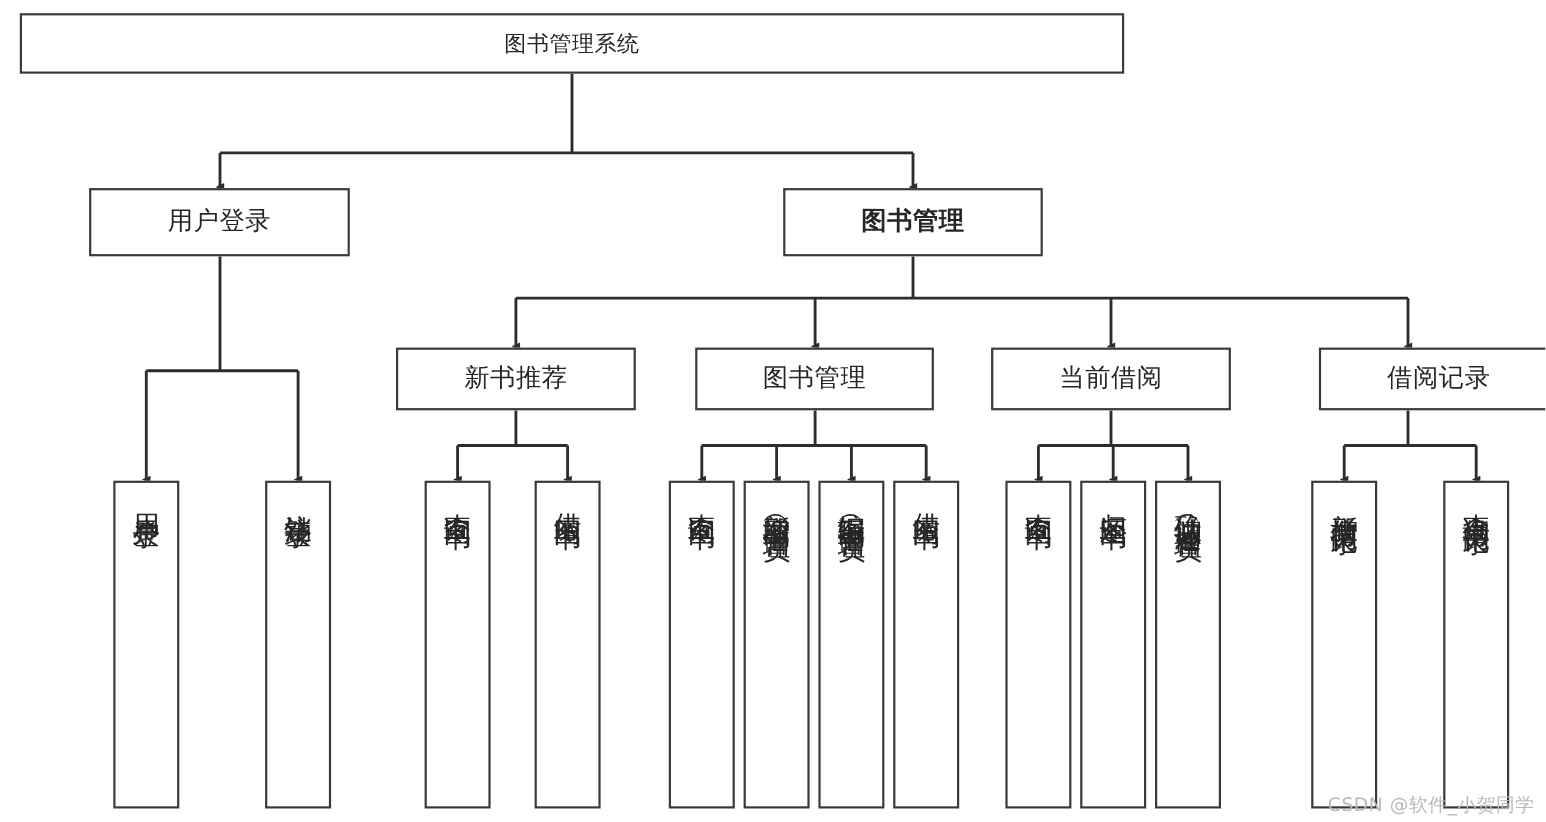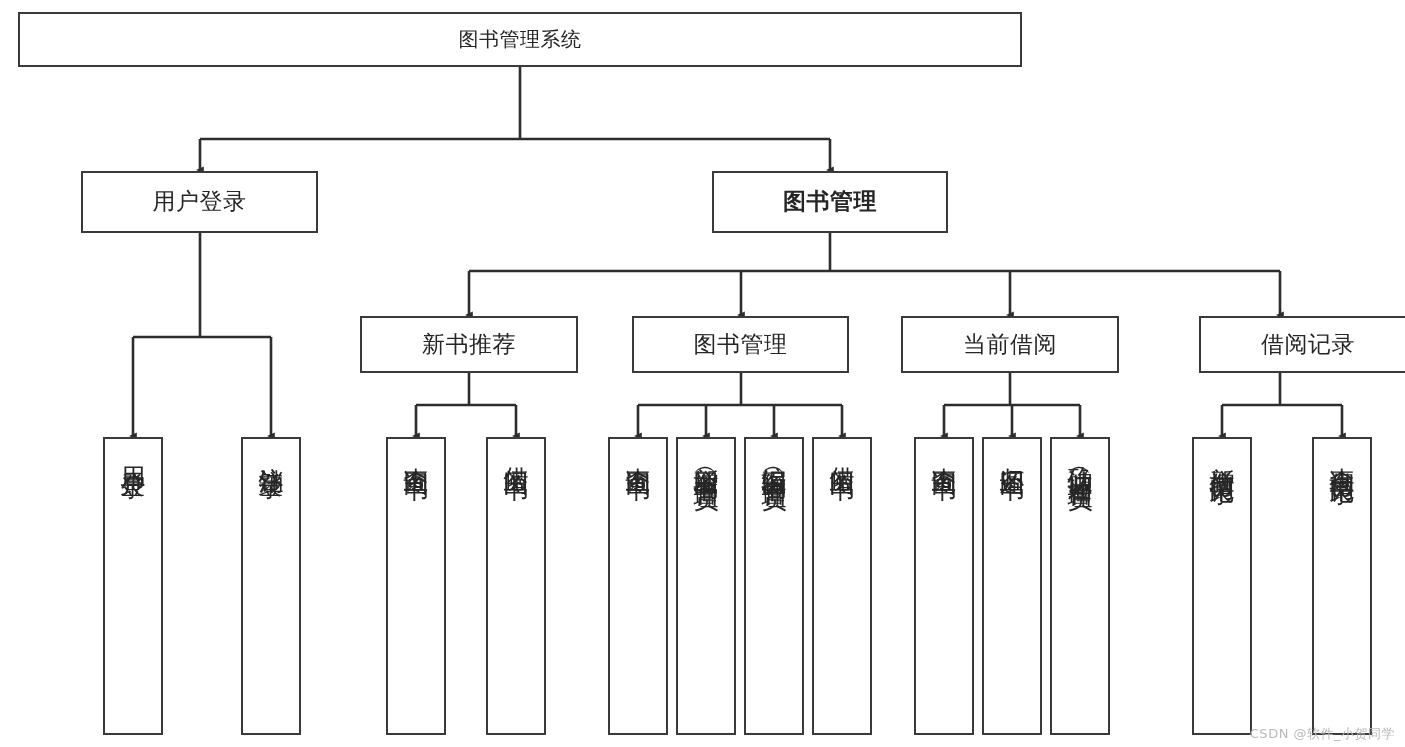--- a/index.html
+++ b/index.html
@@ -60,21 +60,21 @@
     letter-spacing: 3px;
     white-space: nowrap;
   }
   .node.vert.tall .lbl {
     font-size: 25px;
   }
   #watermark {
     position: absolute;
     right: 10px;
     bottom: 4px;
-    font-size: 13px;
+    font-size: 17px;
     color: #b9b9b9;
     white-space: nowrap;
     letter-spacing: 0.5px;
   }
 </style>
 </head>
 <body>
 
 <div id="canvas">
   <svg id="wires" viewBox="0 0 1405 747">

